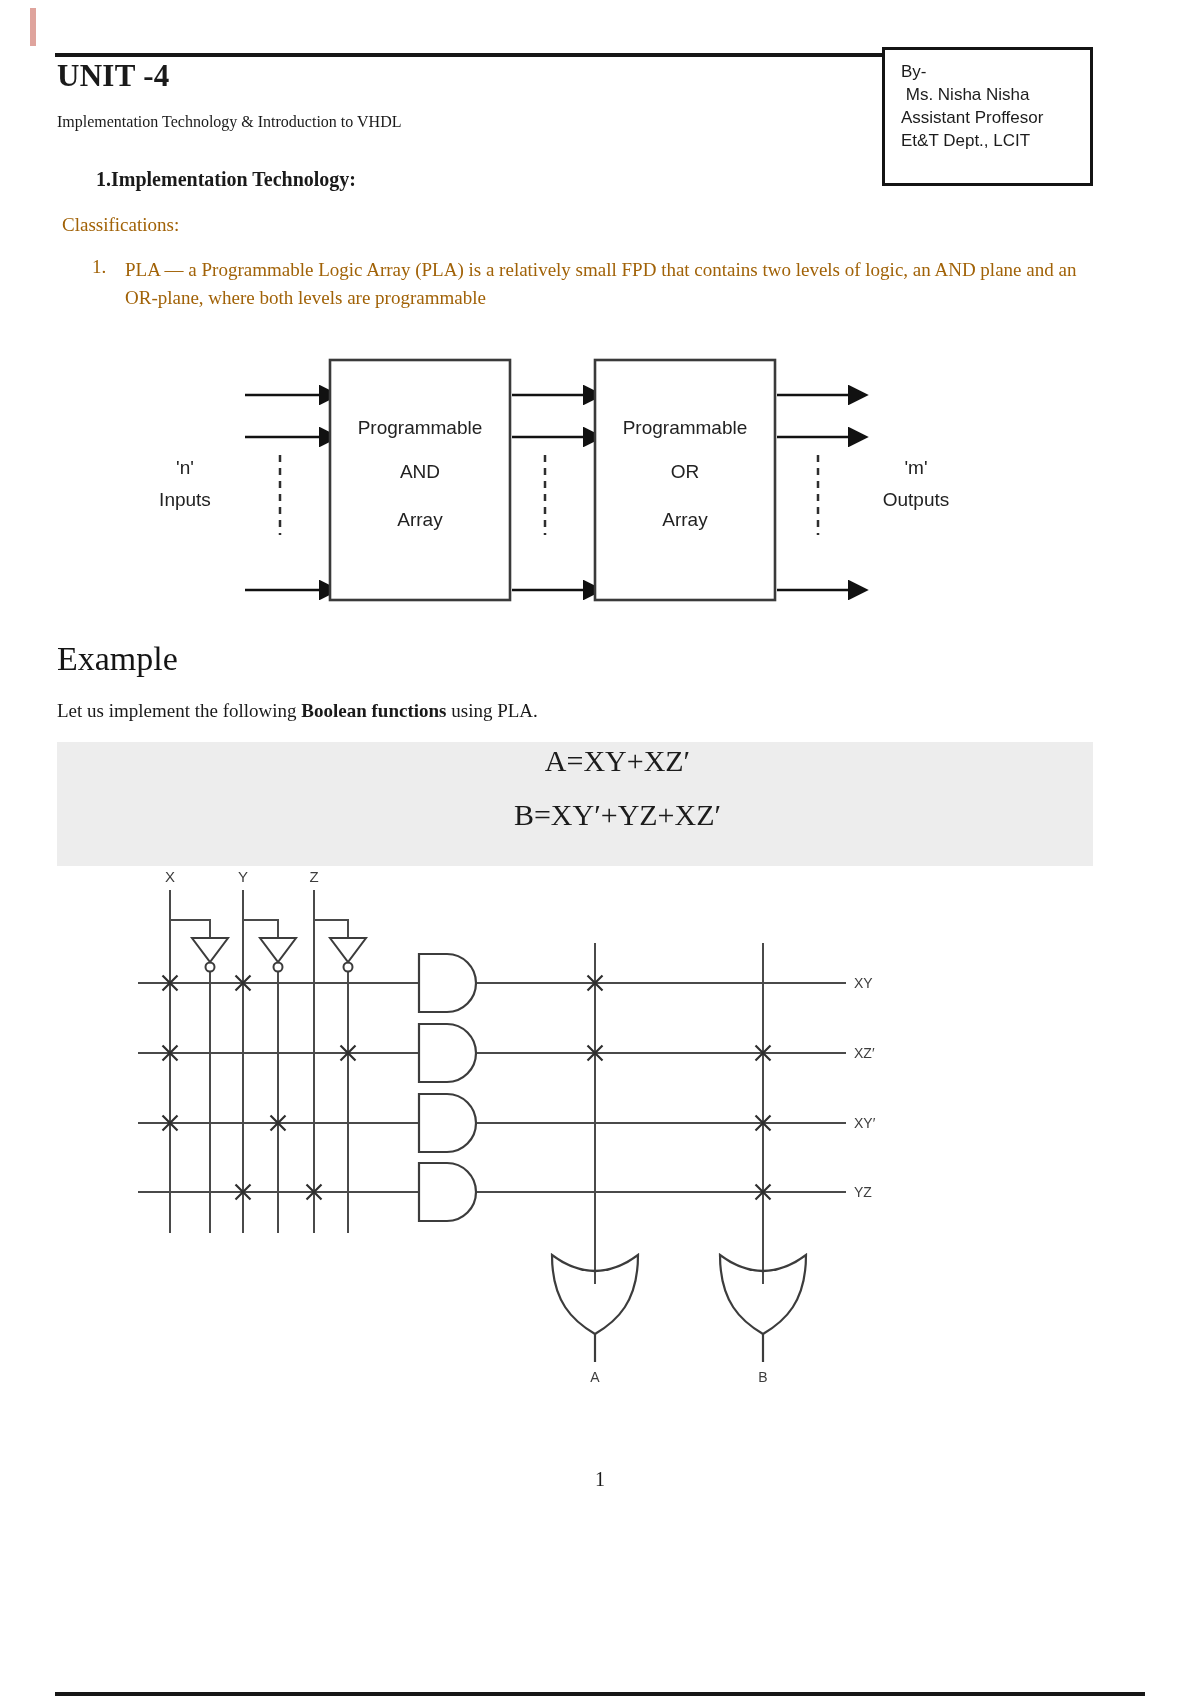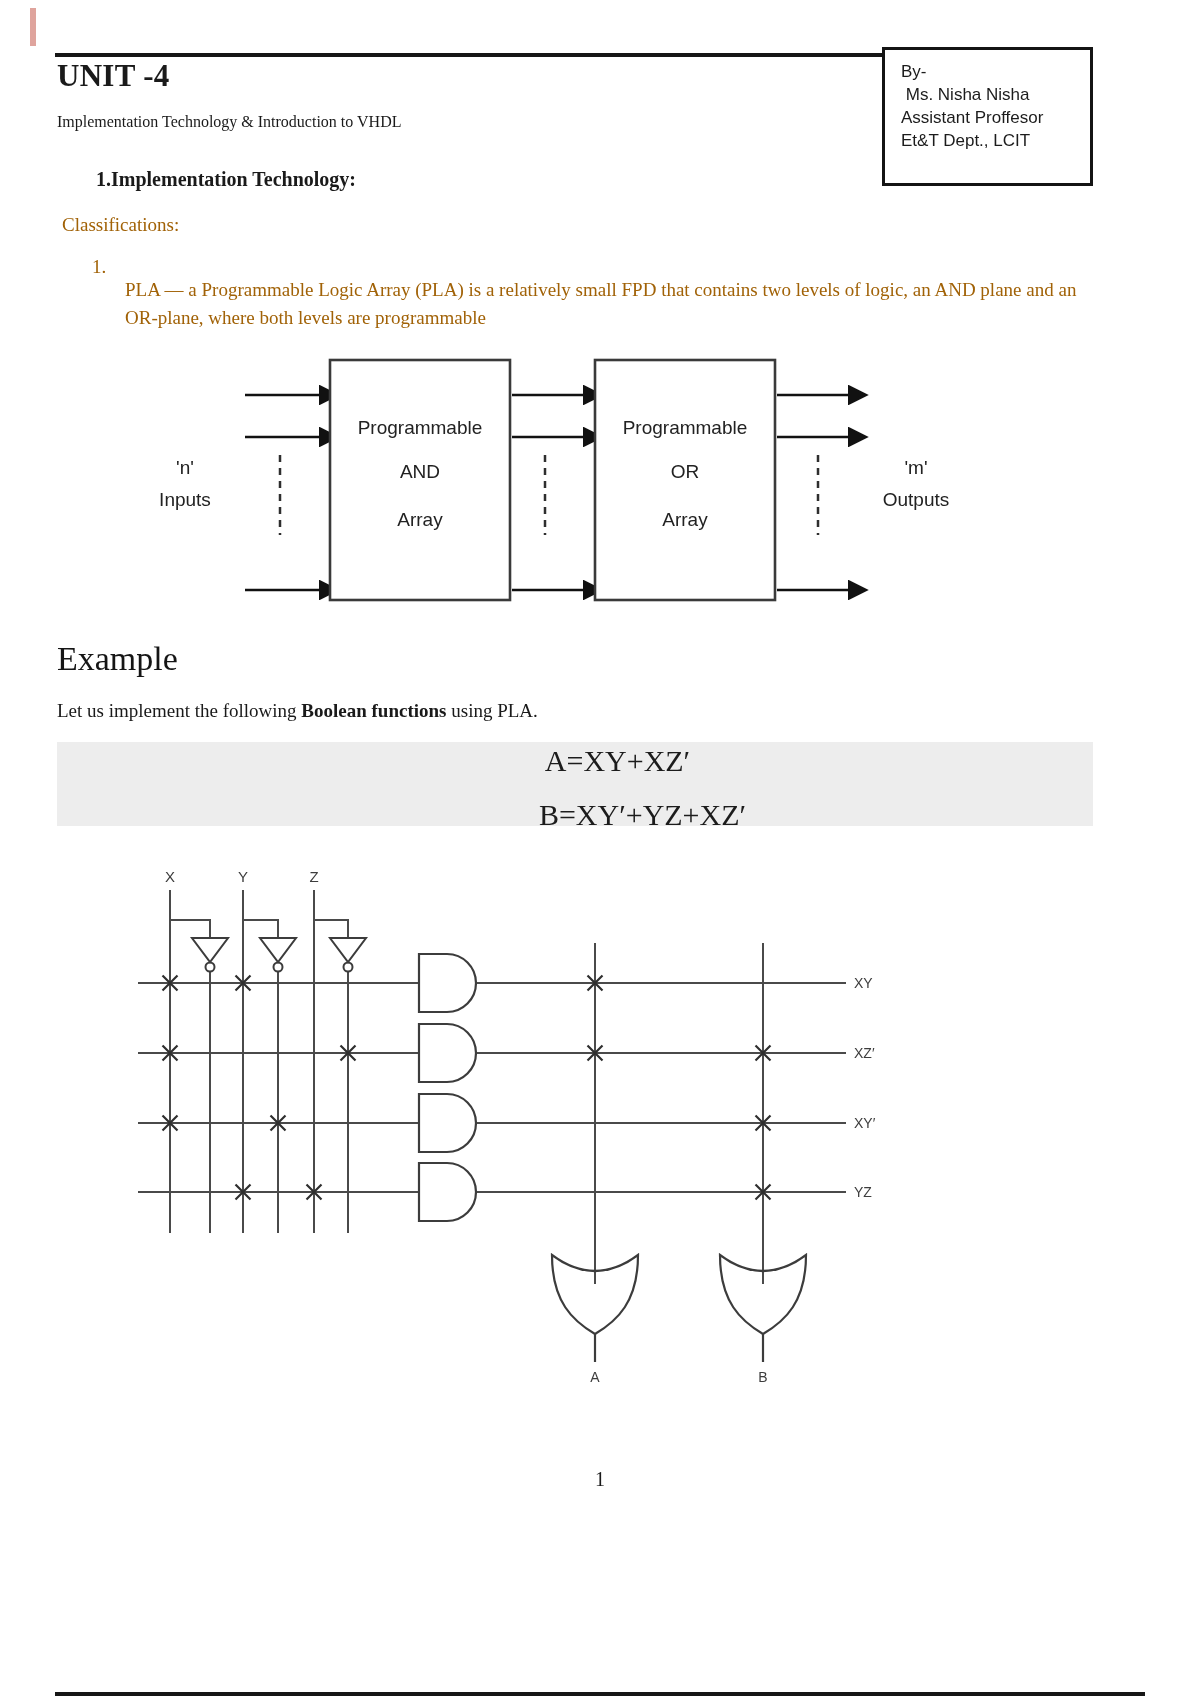--- a/index.html
+++ b/index.html
@@ -13,21 +13,21 @@
   }
   .abs{position:absolute;}
   .rule{background:#161616;}
   .red-mark{background:#d9948c;opacity:.85;}
   .unit-heading{font-size:31px;font-weight:bold;letter-spacing:.3px;}
   .doc-title{font-size:16px;font-weight:normal;}
   .section-heading{font-size:20px;font-weight:bold;}
   .body-text{font-size:19px;color:#a16207;}
   .list-row{display:flex;}
   .list-num{width:33px;flex:0 0 33px;}
-  .list-text{width:955px;line-height:28px;margin-top:20px;}
+  .list-text{width:955px;line-height:28px;}
   .author-box{
     border:3px solid #141414;
     background:#ffffff;
     font-family:"Liberation Sans", sans-serif;
     font-size:17px;line-height:23px;color:#1c1c1c;
     padding:10px 12px;
     box-sizing:border-box;
   }
   .author-box div{white-space:pre;}
   .example-heading{font-size:34px;color:#151515;}
@@ -114,23 +114,23 @@
       <text x="916" y="126">'m'</text>
       <text x="916" y="158">Outputs</text>
     </g>
   </svg>
 
   <div class="abs example-heading" style="left:57px;top:640px;">Example</div>
   <div class="abs intro-line" style="left:57px;top:700px;">
     <span>Let us implement the following </span><b>Boolean functions</b><span> using PLA.</span>
   </div>
 
-  <div class="abs eq-block" style="left:57px;top:742px;width:1036px;height:84px;">
+  <div class="abs eq-block" style="left:57px;top:742px;width:1036px;height:124px;">
     <div class="eq-line" style="top:2px;">A=XY+XZ′</div>
-    <div class="eq-line" style="top:56px;padding-left:25px;">B=XY′+YZ+XZ′</div>
+    <div class="eq-line" style="top:56px;">B=XY′+YZ+XZ′</div>
   </div>
 
   <svg class="abs" style="left:0;top:840px;" width="1200" height="560" viewBox="0 0 1200 560">
 
     <g font-size="15" fill="#3d3d3d" text-anchor="middle">
       <text x="170" y="42">X</text>
       <text x="243" y="42">Y</text>
       <text x="314" y="42">Z</text>
     </g>
 

